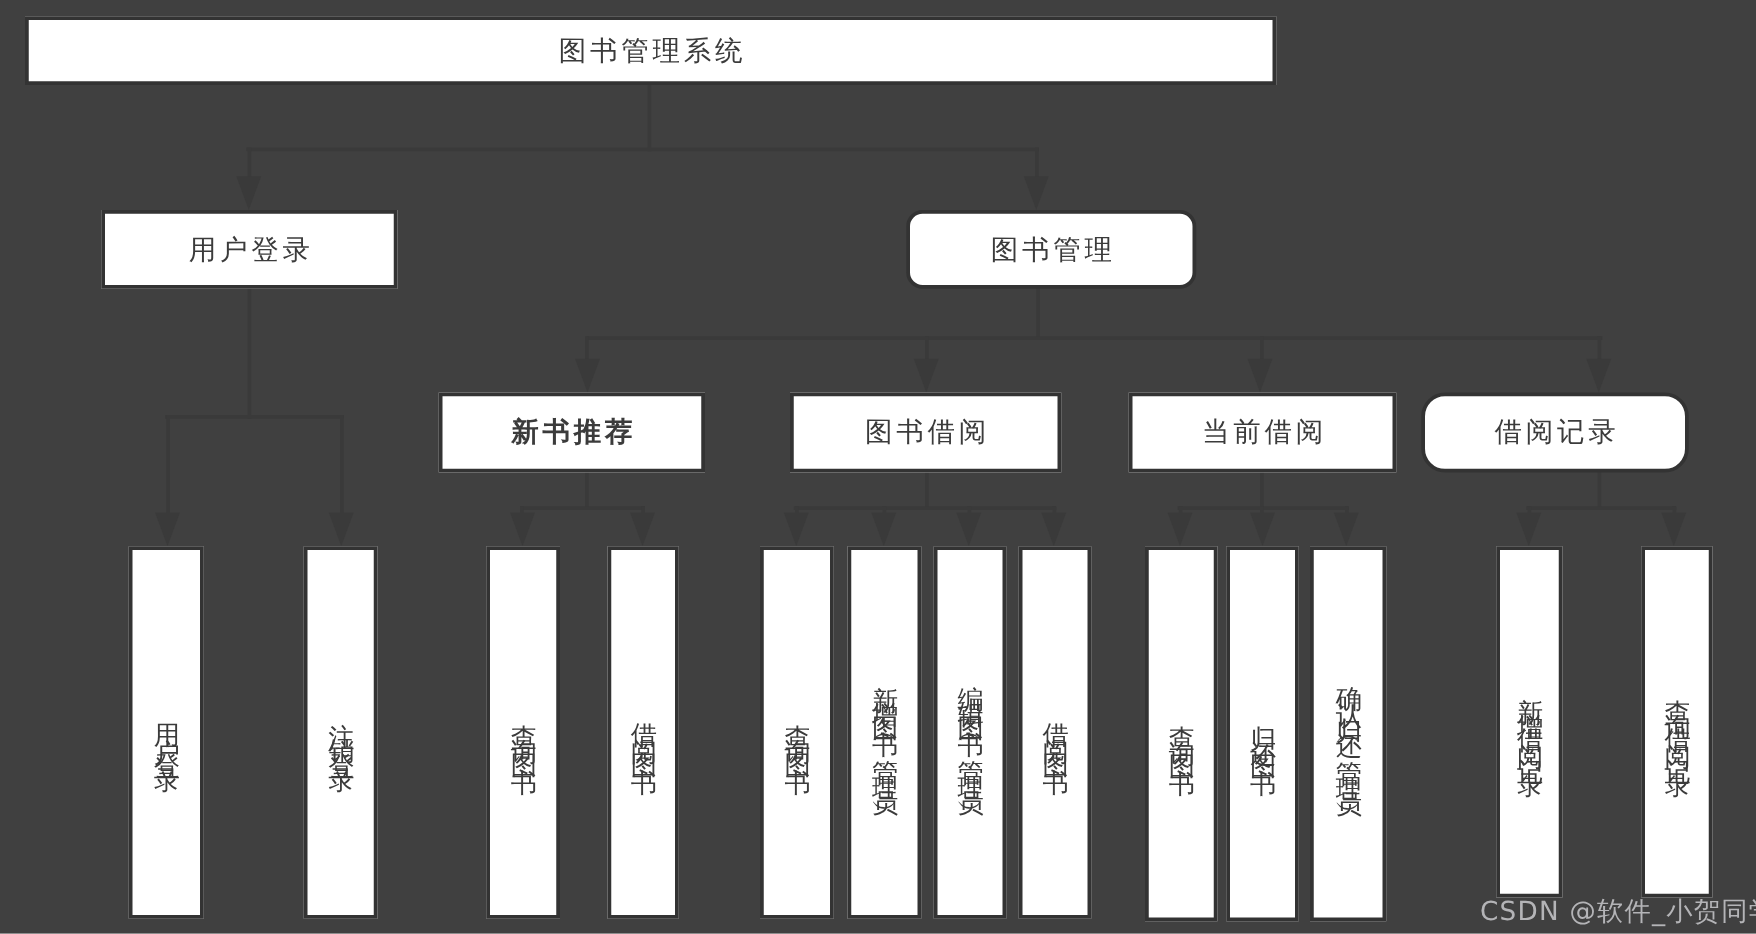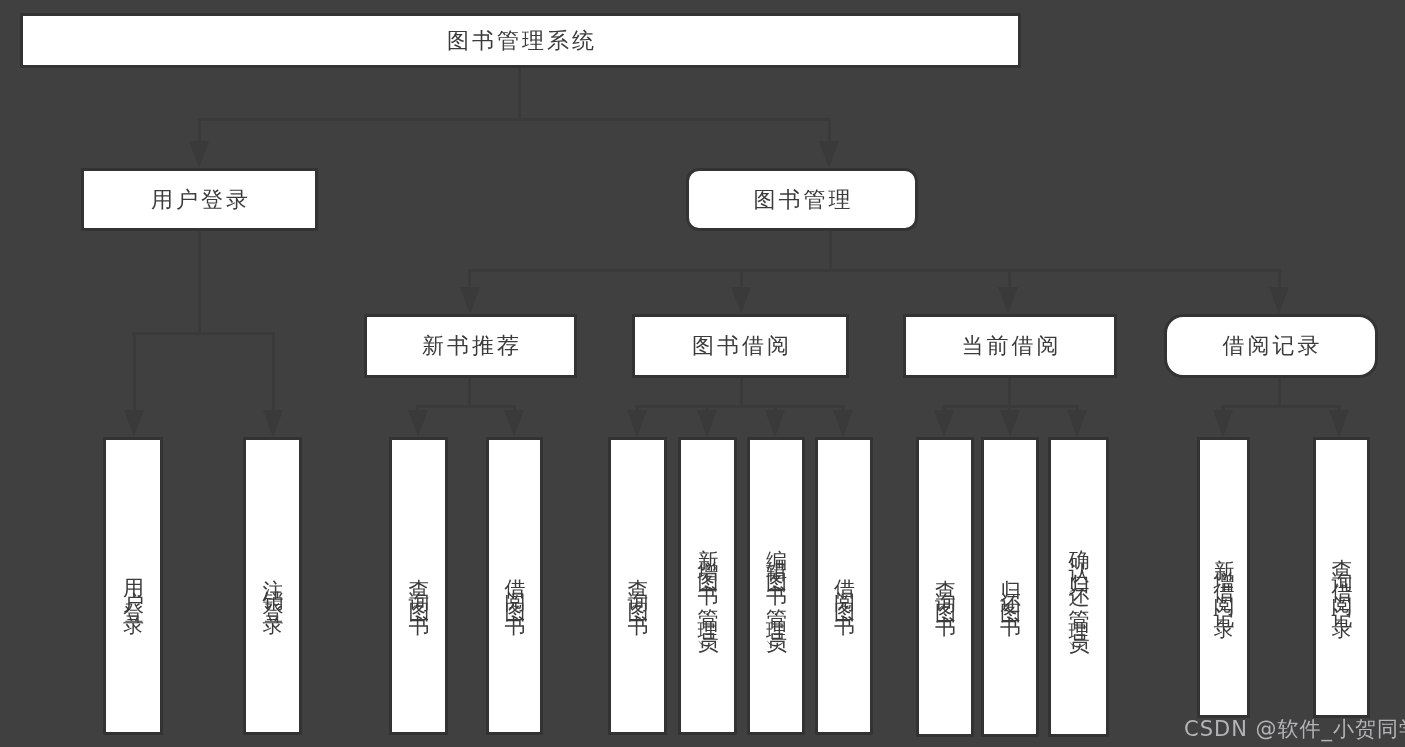--- a/index.html
+++ b/index.html
@@ -70,21 +70,21 @@
   <div class="line" style="left:518px;top:66px;width:3px;height:55px;"></div>
   <div class="line" style="left:197px;top:118px;width:634px;height:3px;"></div>
   <div class="line" style="left:198px;top:118px;width:3px;height:26px;"></div>
   <div class="line" style="left:828px;top:118px;width:3px;height:26px;"></div>
   <div class="arrow" style="left:189px;top:141px;"></div>
   <div class="arrow" style="left:819px;top:141px;"></div>
 
   <div class="box hbox" style="left:81px;top:168px;width:237px;height:63px;">
     <span>用户登录</span>
   </div>
-  <div class="box hbox" style="left:686px;top:168px;width:232px;height:63px;border-radius:13px;">
+  <div class="box hbox" style="left:725px;top:168px;width:232px;height:63px;border-radius:13px;">
     <span>图书管理</span>
   </div>
 
   <div class="line" style="left:198px;top:229px;width:3px;height:106px;"></div>
   <div class="line" style="left:132px;top:332px;width:143px;height:3px;"></div>
   <div class="line" style="left:133px;top:332px;width:3px;height:80px;"></div>
   <div class="line" style="left:272px;top:332px;width:3px;height:80px;"></div>
   <div class="arrow" style="left:124px;top:410px;"></div>
   <div class="arrow" style="left:263px;top:410px;"></div>
 
@@ -92,30 +92,30 @@
   <div class="line" style="left:469px;top:269px;width:813px;height:3px;"></div>
   <div class="line" style="left:468px;top:269px;width:3px;height:21px;"></div>
   <div class="line" style="left:740px;top:269px;width:3px;height:21px;"></div>
   <div class="line" style="left:1008px;top:269px;width:3px;height:21px;"></div>
   <div class="line" style="left:1278px;top:269px;width:3px;height:21px;"></div>
   <div class="arrow" style="left:460px;top:287px;"></div>
   <div class="arrow" style="left:731px;top:287px;"></div>
   <div class="arrow" style="left:998px;top:287px;"></div>
   <div class="arrow" style="left:1269px;top:287px;"></div>
 
-  <div class="box hbox" style="left:364px;top:314px;width:213px;height:64px;">
+  <div class="box hbox" style="left:351px;top:314px;width:213px;height:64px;font-weight:bold;">
     <span>新书推荐</span>
   </div>
   <div class="box hbox" style="left:903px;top:314px;width:214px;height:64px;">
     <span>当前借阅</span>
   </div>
   <div class="box hbox" style="left:632px;top:314px;width:217px;height:64px;">
     <span>图书借阅</span>
   </div>
-  <div class="box hbox" style="left:1164px;top:314px;width:214px;height:64px;border-radius:19px;">
+  <div class="box hbox" style="left:1137px;top:314px;width:214px;height:64px;border-radius:19px;">
     <span>借阅记录</span>
   </div>
 
   <div class="line" style="left:468px;top:376px;width:3px;height:32px;"></div>
   <div class="line" style="left:740px;top:376px;width:3px;height:32px;"></div>
   <div class="line" style="left:1008px;top:376px;width:3px;height:32px;"></div>
   <div class="line" style="left:1278px;top:376px;width:3px;height:32px;"></div>
 
   <div class="line" style="left:416px;top:405px;width:100px;height:3px;"></div>
   <div class="line" style="left:635px;top:405px;width:210px;height:3px;"></div>

